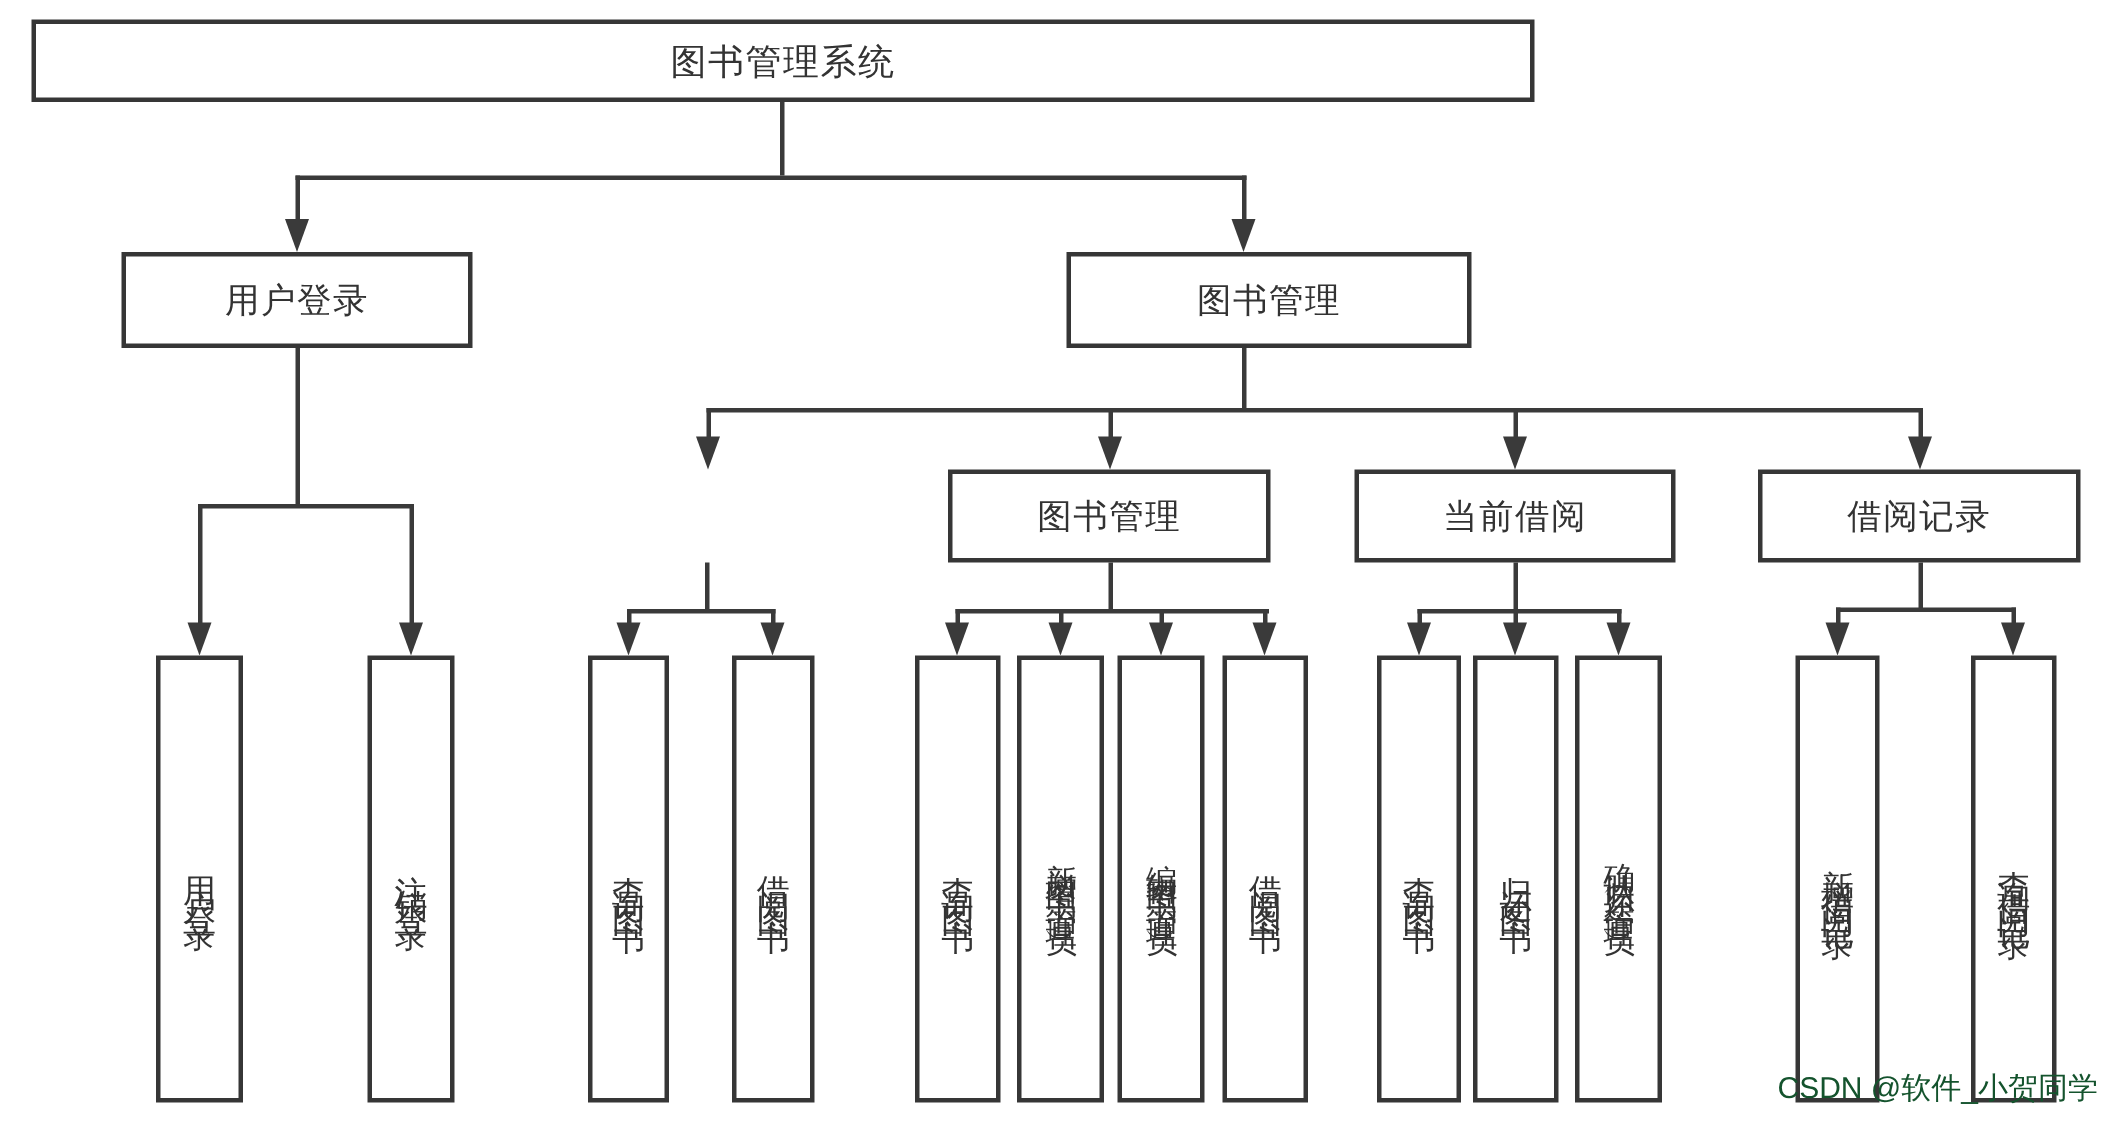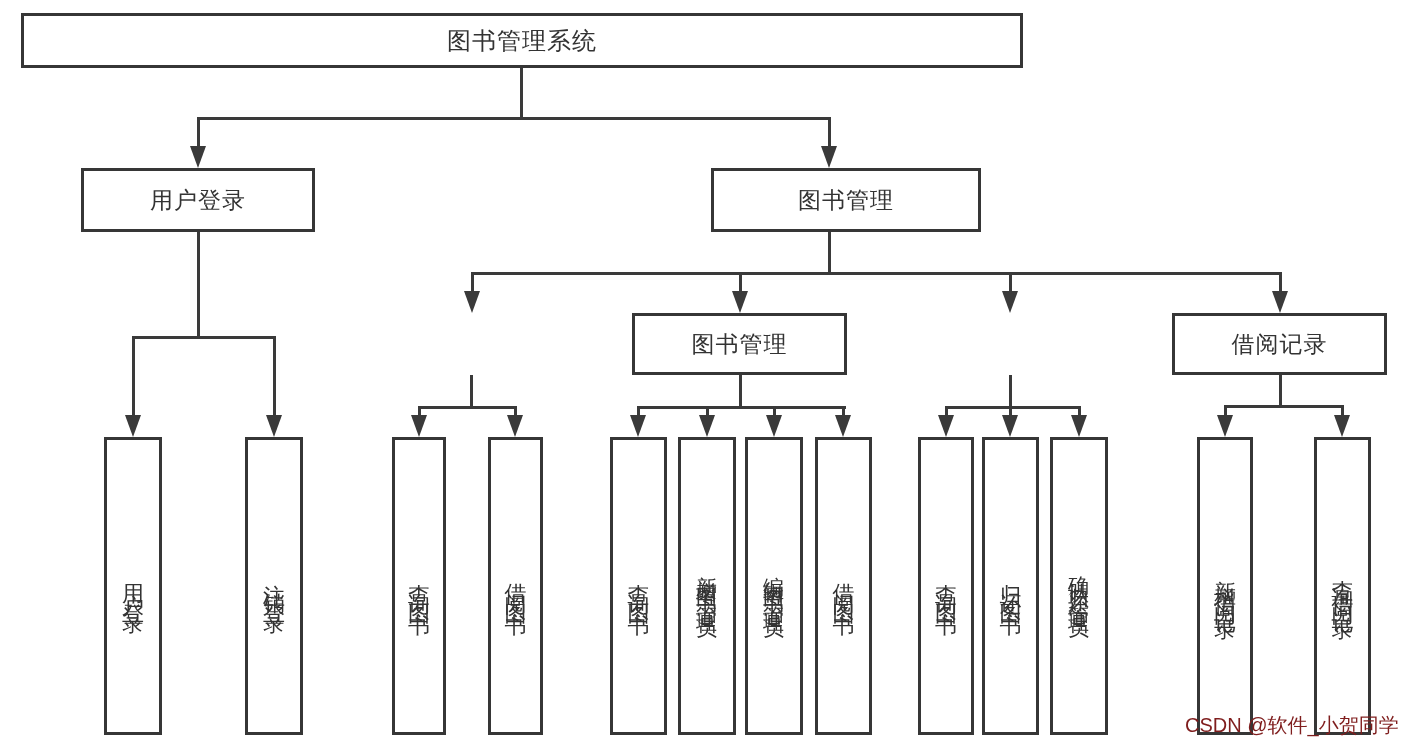--- a/index.html
+++ b/index.html
@@ -41,21 +41,21 @@
   .arrow{
     position:absolute;width:0;height:0;
     border-left:8px solid transparent;
     border-right:8px solid transparent;
     border-top:22px solid #3a3a3a;
   }
   .watermark{
     position:absolute;
     left:1185px;top:712px;
     font-size:20px;
-    color:#7f1d1d;
+    color:#14532d;
     white-space:nowrap;
   }
 </style>
 </head>
 <body>
 
 <div class="canvas">
 
   <div class="hbox" style="left:21px;top:13px;width:1002px;height:55px;font-size:24px;">
     <span>图书管理系统</span>
@@ -88,20 +88,23 @@
   <div class="arrow" style="left:464px;top:291px;"></div>
   <div class="vline" style="left:739px;top:272px;height:22px;"></div>
   <div class="arrow" style="left:732px;top:291px;"></div>
   <div class="vline" style="left:1009px;top:272px;height:22px;"></div>
   <div class="arrow" style="left:1002px;top:291px;"></div>
   <div class="vline" style="left:1279px;top:272px;height:22px;"></div>
   <div class="arrow" style="left:1272px;top:291px;"></div>
 
   <div class="hbox" style="left:632px;top:313px;width:215px;height:62px;">
     <span>图书管理</span>
+  </div>
+  <div class="hbox" style="left:903px;top:313px;width:214px;height:62px;">
+    <span>当前借阅</span>
   </div>
   <div class="hbox" style="left:1172px;top:313px;width:215px;height:62px;">
     <span>借阅记录</span>
   </div>
 
   <div class="vline" style="left:470px;top:375px;height:31px;"></div>
   <div class="hline" style="left:418px;top:406px;width:99px;"></div>
   <div class="vline" style="left:418px;top:406px;height:12px;"></div>
   <div class="arrow" style="left:411px;top:415px;"></div>
   <div class="vline" style="left:514px;top:406px;height:12px;"></div>

